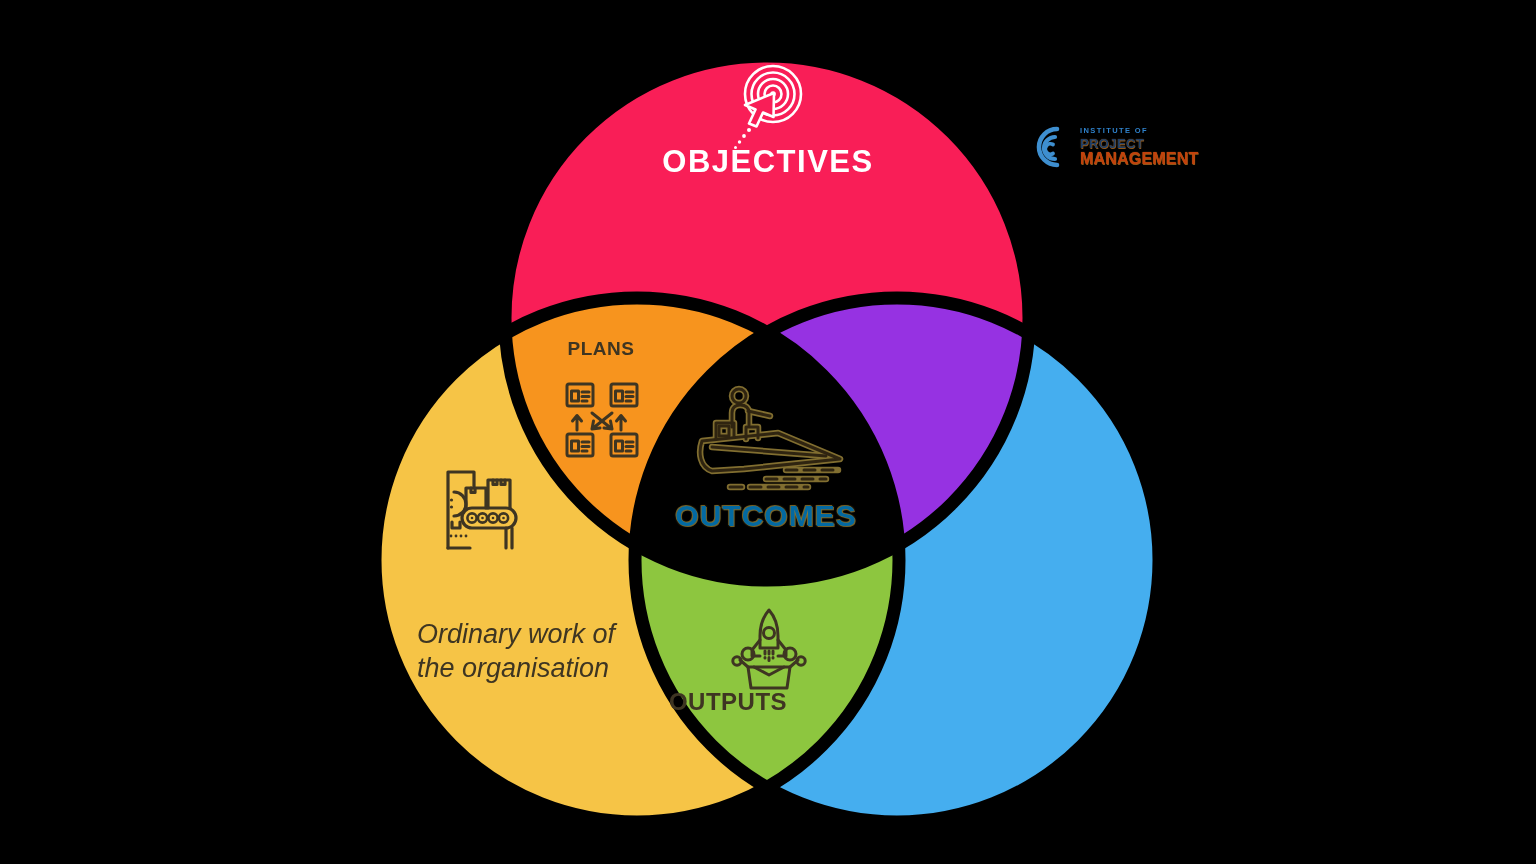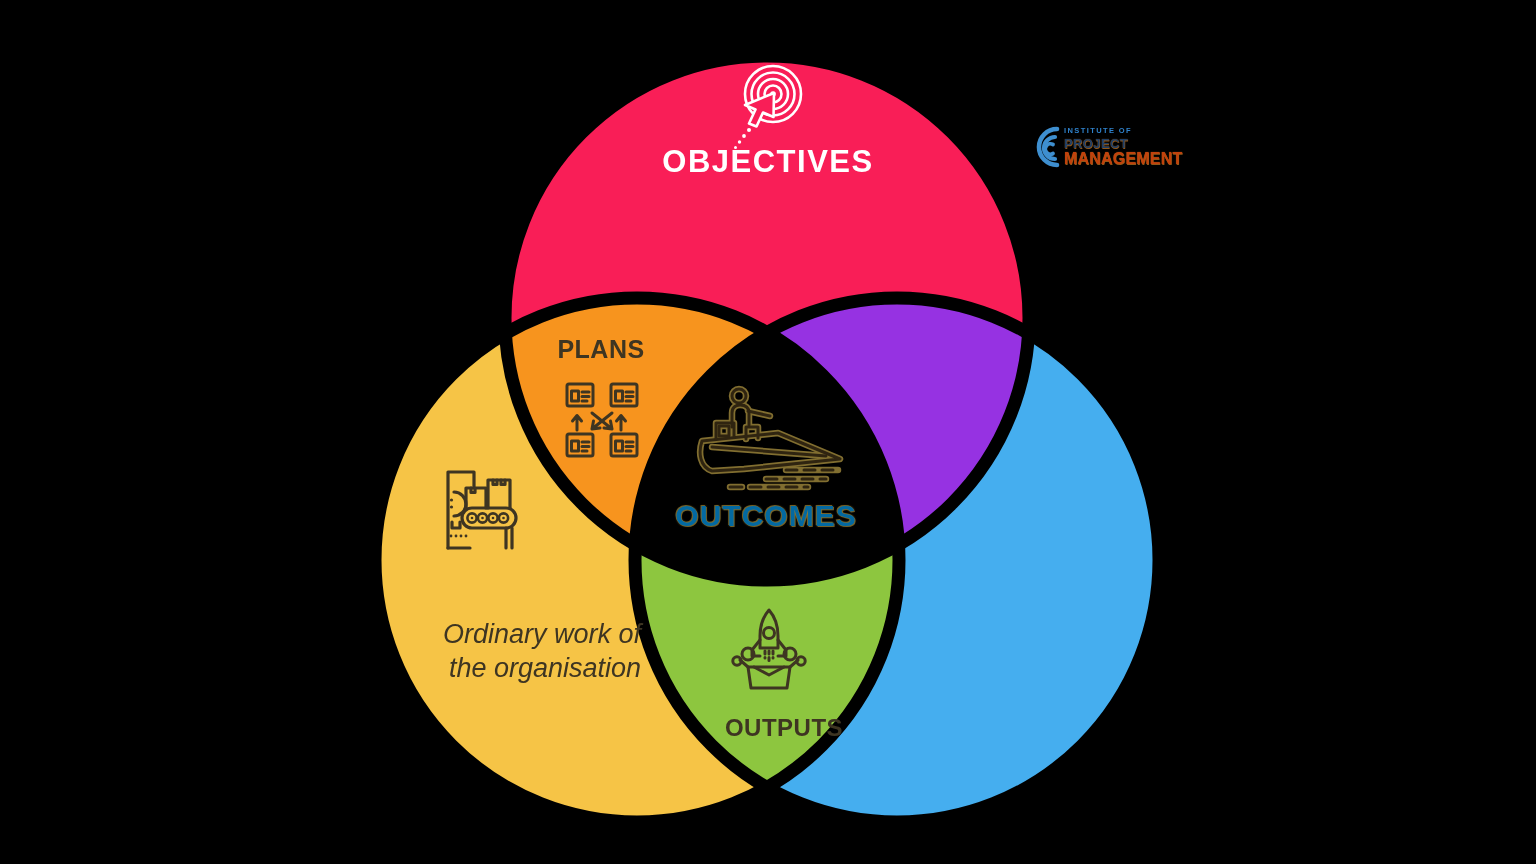--- a/index.html
+++ b/index.html
@@ -3,48 +3,48 @@
 <meta charset="utf-8">
 <style>
   html,body{margin:0;padding:0;background:#000;}
   .stage{
     position:relative;width:1536px;height:864px;overflow:hidden;background:#000;
     font-family:"Liberation Sans", sans-serif;
   }
   .stage svg{display:block;}
   .abs{position:absolute;}
   .center-origin{transform:translate(-50%,-50%);}
-  .txt{white-space:nowrap;text-align:right;}
+  .txt{white-space:nowrap;text-align:left;}
 
   
   .objectives-title{
     font-size:31px;font-weight:800;letter-spacing:1.5px;color:#fff;
   }
   .objectives-desc{
     font-size:24px;font-style:italic;line-height:31px;color:#fff;font-weight:500;
   }
   .plans-label{
-    font-size:25px;font-weight:800;letter-spacing:.5px;color:#3E3522;
+    font-size:19px;font-weight:800;letter-spacing:.5px;color:#3E3522;
   }
   .operations-title{
     font-size:32px;font-weight:800;letter-spacing:.5px;color:#3E3522;
   }
   .operations-desc{
     font-size:27px;font-style:italic;line-height:34px;color:#3E3522;font-weight:500;
   }
   .outcomes-label{
     font-size:30px;font-weight:900;letter-spacing:1px;color:#0369a1;
     text-shadow:0 0 2px rgba(166,134,48,.95), 1px 1px 0 rgba(143,122,54,.7), -1px -1px 0 rgba(143,122,54,.7);
   }
   .outputs-label{
     font-size:24px;font-weight:800;letter-spacing:.5px;color:#3E3522;
   }
 
   
-  .logo{display:flex;align-items:flex-start;gap:4px;}
+  .logo{display:flex;align-items:flex-start;gap:20px;}
   .logo-text{display:flex;flex-direction:column;line-height:1;}
   .logo-line1{font-size:7.5px;font-weight:700;letter-spacing:1.4px;color:#2F82CC;margin-top:4px;}
   .logo-line2{font-size:13px;font-weight:700;color:#1E3E66;margin-top:2px;letter-spacing:.4px;
     text-shadow:0 0 1px rgba(176,106,30,.9), 0.5px 0.5px 0 rgba(176,106,30,.8);}
   .logo-line3{font-size:16px;font-weight:900;color:#c2410c;margin-top:1px;letter-spacing:.2px;
     text-shadow:0 0 1px rgba(176,106,30,.9), 0.5px 0.5px 0 rgba(176,106,30,.8);}
 </style>
 </head>
 <body>
 
@@ -188,21 +188,21 @@
     </g>
     <g stroke="#3E3522" stroke-width="2.6" fill="none">
       <circle cx="44" cy="56" r="4.6"></circle>
         <circle cx="54.5" cy="56" r="4.6"></circle>
       <circle cx="65" cy="56" r="4.6"></circle>
         <circle cx="75.5" cy="56" r="4.6"></circle>
     </g>
   </svg>
 
 
-  <div class="abs center-origin txt operations-desc" style="left:516px;top:651px;margin-left:26px;">
+  <div class="abs center-origin txt operations-desc" style="left:516px;top:651px;">
     <div>Ordinary work of</div>
     <div>the organisation</div>
   </div>
 
   <svg class="abs" style="left:688px;top:383px;" width="162" height="114" viewBox="0 0 162 114">
 
     <g stroke="#8F7A36" stroke-width="6.5" fill="none" stroke-linecap="round" stroke-linejoin="round" opacity="0.9">
       <path d="M14,58 L90,50 L152,76 L56,86 L24,88 C12,84 10,70 14,58 Z"></path>
       <path d="M24,64 L138,73"></path>
       <path d="M28,56 V40 H46 V53"></path>
@@ -248,21 +248,21 @@
       <circle cx="9" cy="57" r="4.2"></circle>
       <circle cx="62" cy="50" r="6"></circle>
       <circle cx="73" cy="57" r="4.2"></circle>
 
       <path d="M20,63 L62,63 L59,84 L23,84 Z"></path>
       <path d="M26,63 L41,71 L56,63"></path>
       <path d="M20,63 L12,56 M62,63 L70,56"></path>
     </g>
   </svg>
 
-  <div class="abs center-origin txt outputs-label" style="left:784px;top:702px;margin-top:26px;">OUTPUTS</div>
+  <div class="abs center-origin txt outputs-label" style="left:728px;top:702px;">OUTPUTS</div>
 
   <div class="abs logo" style="left:1026px;top:123px;">
     <svg width="34" height="46" viewBox="0 0 34 46">
       <g stroke="#3E8FD0" fill="none" stroke-linecap="round">
         <path d="M31,6 A17,17 0 1 0 31,42" stroke-width="4.6"></path>
         <path d="M29,14 A10.5,10.5 0 1 0 29,36" stroke-width="4.2"></path>
         <path d="M27,21.5 A5.2,5.2 0 1 0 27,30.5" stroke-width="3.8"></path>
       </g>
     </svg>
     <div class="logo-text">

